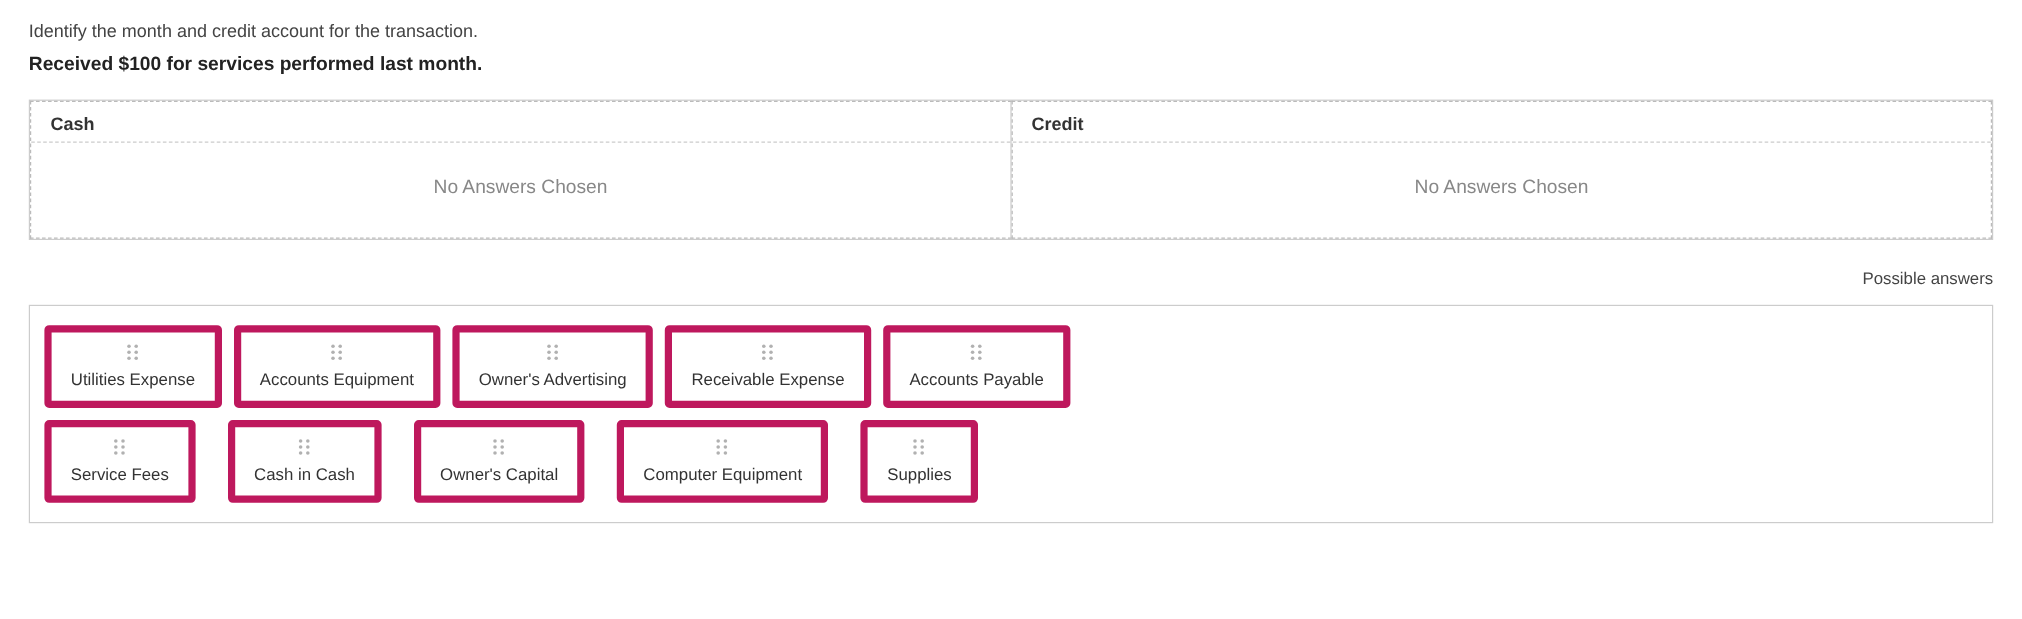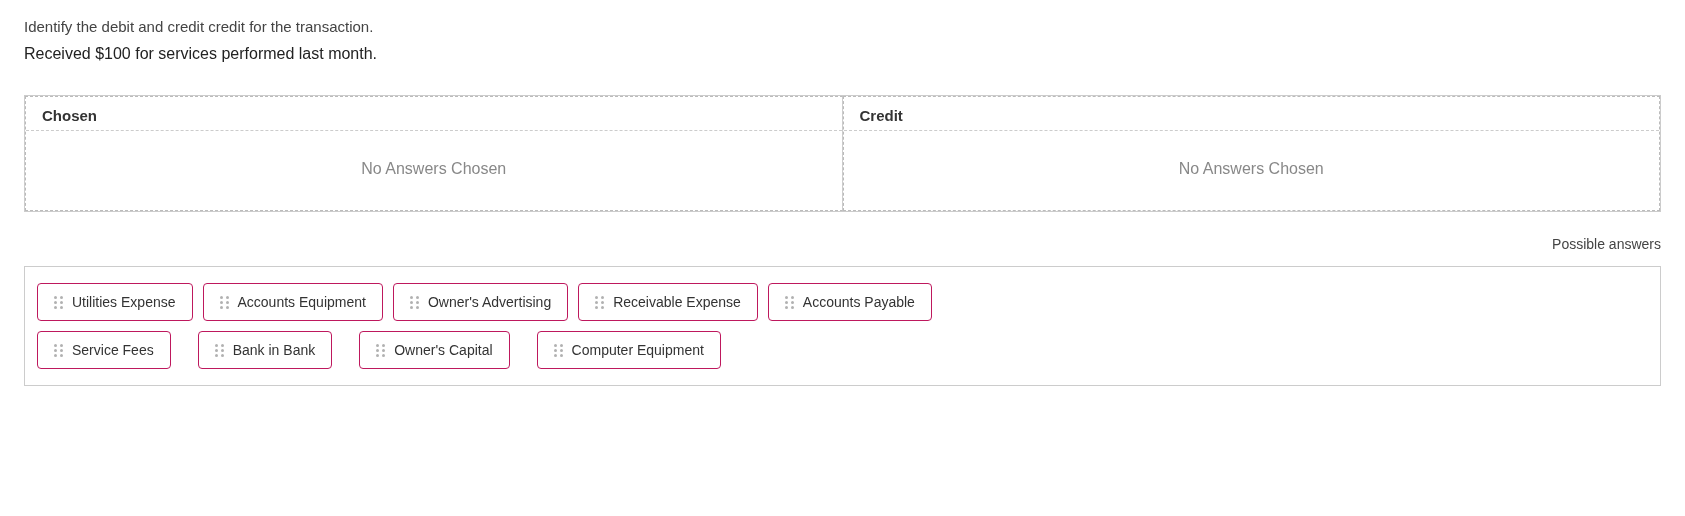--- a/index.html
+++ b/index.html
@@ -24,23 +24,23 @@
     }
 
     .instruction-text {
       font-size: 15px;
       color: #444;
       margin-bottom: 10px;
     }
 
     .transaction-text {
       font-size: 16px;
-      font-weight: normal;
+      font-weight: bold;
       color: #222;
-      margin-bottom: 32px;
+      margin-bottom: 20px;
     }
 
     .debit-credit-row {
       display: flex;
       gap: 0;
       margin-bottom: 24px;
       border: 1px solid #ccc;
     }
 
     .debit-section, .credit-section {
@@ -94,28 +94,29 @@
 
     .answers-row:last-child {
       margin-bottom: 0;
       gap: 27px;
     }
 
     .answer-chip {
       display: flex;
       align-items: center;
       gap: 8px;
-      border: 1px solid #be185d;
+      border: 6px solid #be185d;
       border-radius: 4px;
       padding: 10px 16px;
       background: #fff;
       cursor: grab;
       font-size: 14px;
       color: #333;
       user-select: none;
+      flex-direction: column;
     }
 
     .drag-icon {
       display: inline-grid;
       grid-template-columns: repeat(2, 4px);
       gap: 2px;
       opacity: 0.5;
     }
 
     .drag-dot {
@@ -123,27 +124,27 @@
       height: 3px;
       background: #666;
       border-radius: 50%;
     }
   </style>
 </head>
 <body>
 
 <div class="page-container">
 
-  <p class="instruction-text">Identify the debit and credit credit for the transaction.</p>
+  <p class="instruction-text">Identify the month and credit account for the transaction.</p>
 
   <p class="transaction-text">Received $100 for services performed last month.</p>
 
   <div class="debit-credit-row">
     <div class="debit-section">
-      <div class="section-header">Chosen</div>
+      <div class="section-header">Cash</div>
       <div class="answer-placeholder">No Answers Chosen</div>
     </div>
     <div class="credit-section">
       <div class="section-header">Credit</div>
       <div class="answer-placeholder">No Answers Chosen</div>
     </div>
   </div>
 
   <p class="possible-answers-label">Possible answers</p>
 
@@ -221,21 +222,21 @@
         </div>
         <div class="answer-chip" draggable="true">
           <span class="drag-icon">
             <span class="drag-dot"></span>
             <span class="drag-dot"></span>
             <span class="drag-dot"></span>
             <span class="drag-dot"></span>
             <span class="drag-dot"></span>
             <span class="drag-dot"></span>
           </span>
-          <span>Bank in Bank</span>
+          <span>Cash in Cash</span>
         </div>
         <div class="answer-chip" draggable="true">
           <span class="drag-icon">
             <span class="drag-dot"></span>
             <span class="drag-dot"></span>
             <span class="drag-dot"></span>
             <span class="drag-dot"></span>
             <span class="drag-dot"></span>
             <span class="drag-dot"></span>
           </span>
@@ -244,17 +245,28 @@
         <div class="answer-chip" draggable="true">
           <span class="drag-icon">
             <span class="drag-dot"></span>
             <span class="drag-dot"></span>
             <span class="drag-dot"></span>
             <span class="drag-dot"></span>
             <span class="drag-dot"></span>
             <span class="drag-dot"></span>
           </span>
           <span>Computer Equipment</span>
+        </div>
+        <div class="answer-chip" draggable="true">
+          <span class="drag-icon">
+            <span class="drag-dot"></span>
+            <span class="drag-dot"></span>
+            <span class="drag-dot"></span>
+            <span class="drag-dot"></span>
+            <span class="drag-dot"></span>
+            <span class="drag-dot"></span>
+          </span>
+          <span>Supplies</span>
         </div>
       </div>
   </div>
 
 </div>
 
 </body></html>

